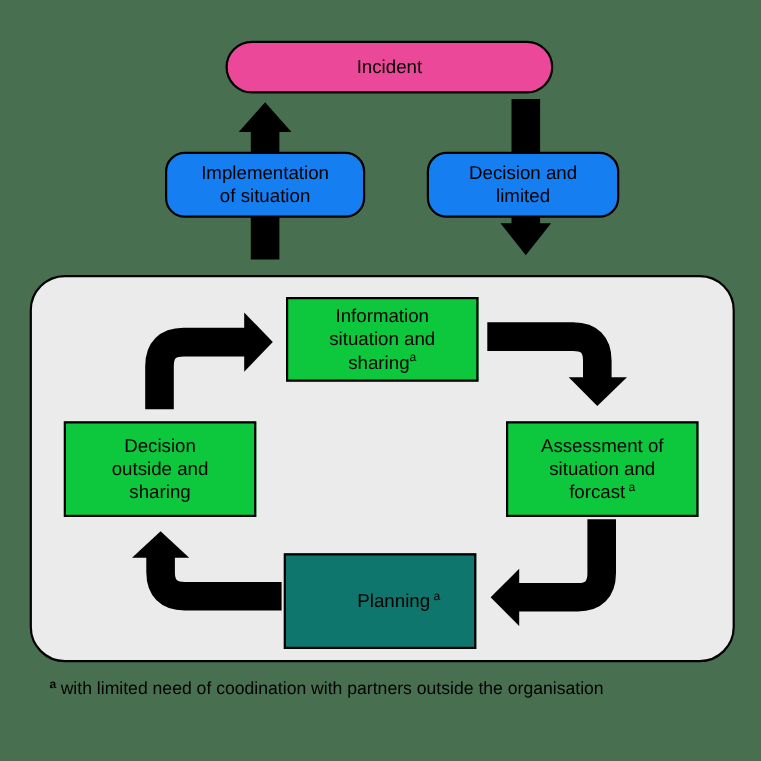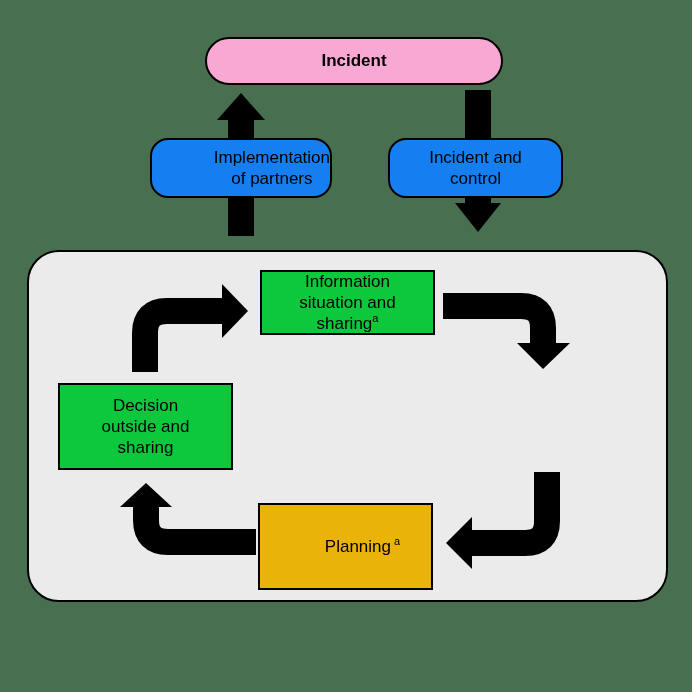--- a/index.html
+++ b/index.html
@@ -63,55 +63,65 @@
       <path d="M 547 472 L 547 521 Q 547 543 525 543 L 471 543" fill="none" stroke="#000000" stroke-width="26"></path>
       <polygon points="446,543 472,517 472,569" fill="#000000"></polygon>
     </g>
 
     <g>
       <path d="M 256 542 L 168 542 Q 146 542 146 520 L 146 506" fill="none" stroke="#000000" stroke-width="26"></path>
       <polygon points="146,483 120,507 172,507" fill="#000000"></polygon>
     </g>
   </svg>
 
-  <div class="node pill" id="incident-node" style="left: 205px; top: 37px; width: 298px; height: 48px; background: #f9a8d4; font-weight: bold;">
+  <div class="node pill" id="incident-node" style="left: 205px; top: 37px; width: 298px; height: 48px; background: #ec4899;">
     <span>Incident</span>
   </div>
 
-  <div class="node blue" id="implementation-node" style="left: 150px; top: 138px; width: 182px; height: 60px; background: rgb(21, 126, 240); justify-content: flex-end;">
+  <div class="node blue" id="implementation-node" style="left: 150px; top: 138px; width: 182px; height: 60px; background: rgb(21, 126, 240);">
     <span>
       <span>Implementation</span><br>
-      <span>of partners</span>
+      <span>of situation</span>
     </span>
   </div>
 
   <div class="node blue" id="feedback-node" style="left: 388px; top: 138px; width: 175px; height: 60px; background: rgb(21, 126, 240);">
     <span>
-      <span>Incident and</span><br>
-      <span>control</span>
+      <span>Decision and</span><br>
+      <span>limited</span>
     </span>
   </div>
 
-  <div class="node rect green" id="information-node" style="left: 260px; top: 270px; width: 175px; height: 65px; background: rgb(13, 200, 60);">
+  <div class="node rect green" id="information-node" style="left: 260px; top: 270px; width: 175px; height: 77px; background: rgb(13, 200, 60);">
     <span>
       <span>Information</span><br>
       <span>situation and</span><br>
       <span>sharing</span><sup>a</sup>
     </span>
   </div>
 
+  <div class="node rect green" id="assessment-node" style="left: 460px; top: 383px; width: 175px; height: 87px; background: rgb(13, 200, 60);">
+    <span>
+      <span>Assessment of</span><br>
+      <span>situation and</span><br>
+      <span>forcast</span><sup class="supgap">a</sup>
+    </span>
+  </div>
 
   <div class="node rect green" id="decision-node" style="left: 58px; top: 383px; width: 175px; height: 87px; background: rgb(13, 200, 60);">
     <span>
       <span>Decision</span><br>
       <span>outside and</span><br>
       <span>sharing</span>
     </span>
   </div>
 
-  <div class="node rect green" id="planning-node" style="left: 258px; top: 503px; width: 175px; height: 87px; background: #eab308; padding-left: 34px;">
+  <div class="node rect green" id="planning-node" style="left: 258px; top: 503px; width: 175px; height: 87px; background: #0f766e; padding-left: 34px;">
     <span>
       <span>Planning</span><sup class="supgap">a</sup>
     </span>
   </div>
 
+  <div id="footnote">
+    <b>a</b><span>with limited need of coodination with partners outside the organisation</span>
+  </div>
 
 </div>
 
 </body></html>

